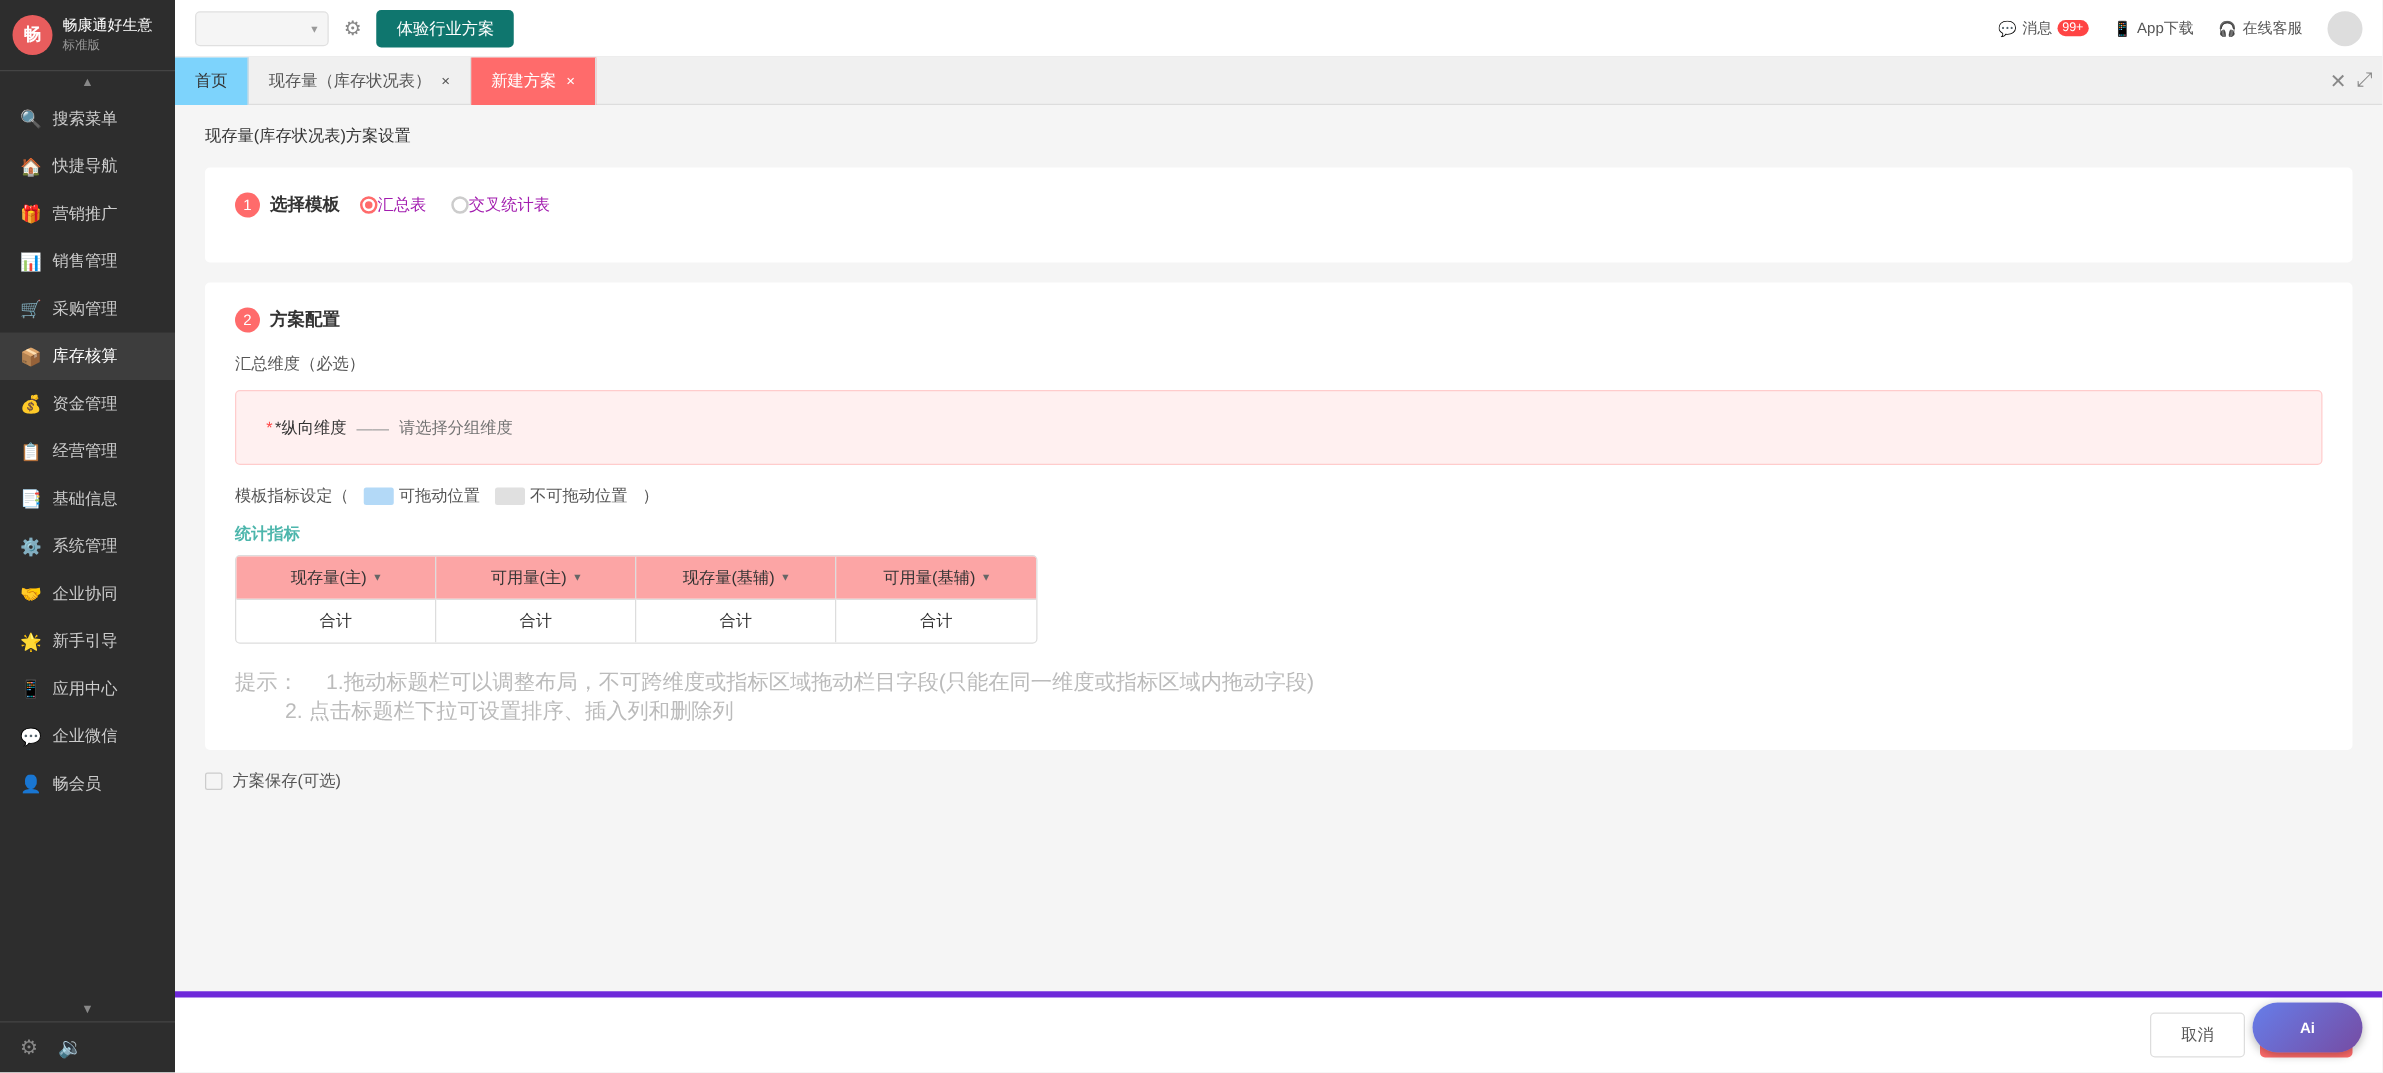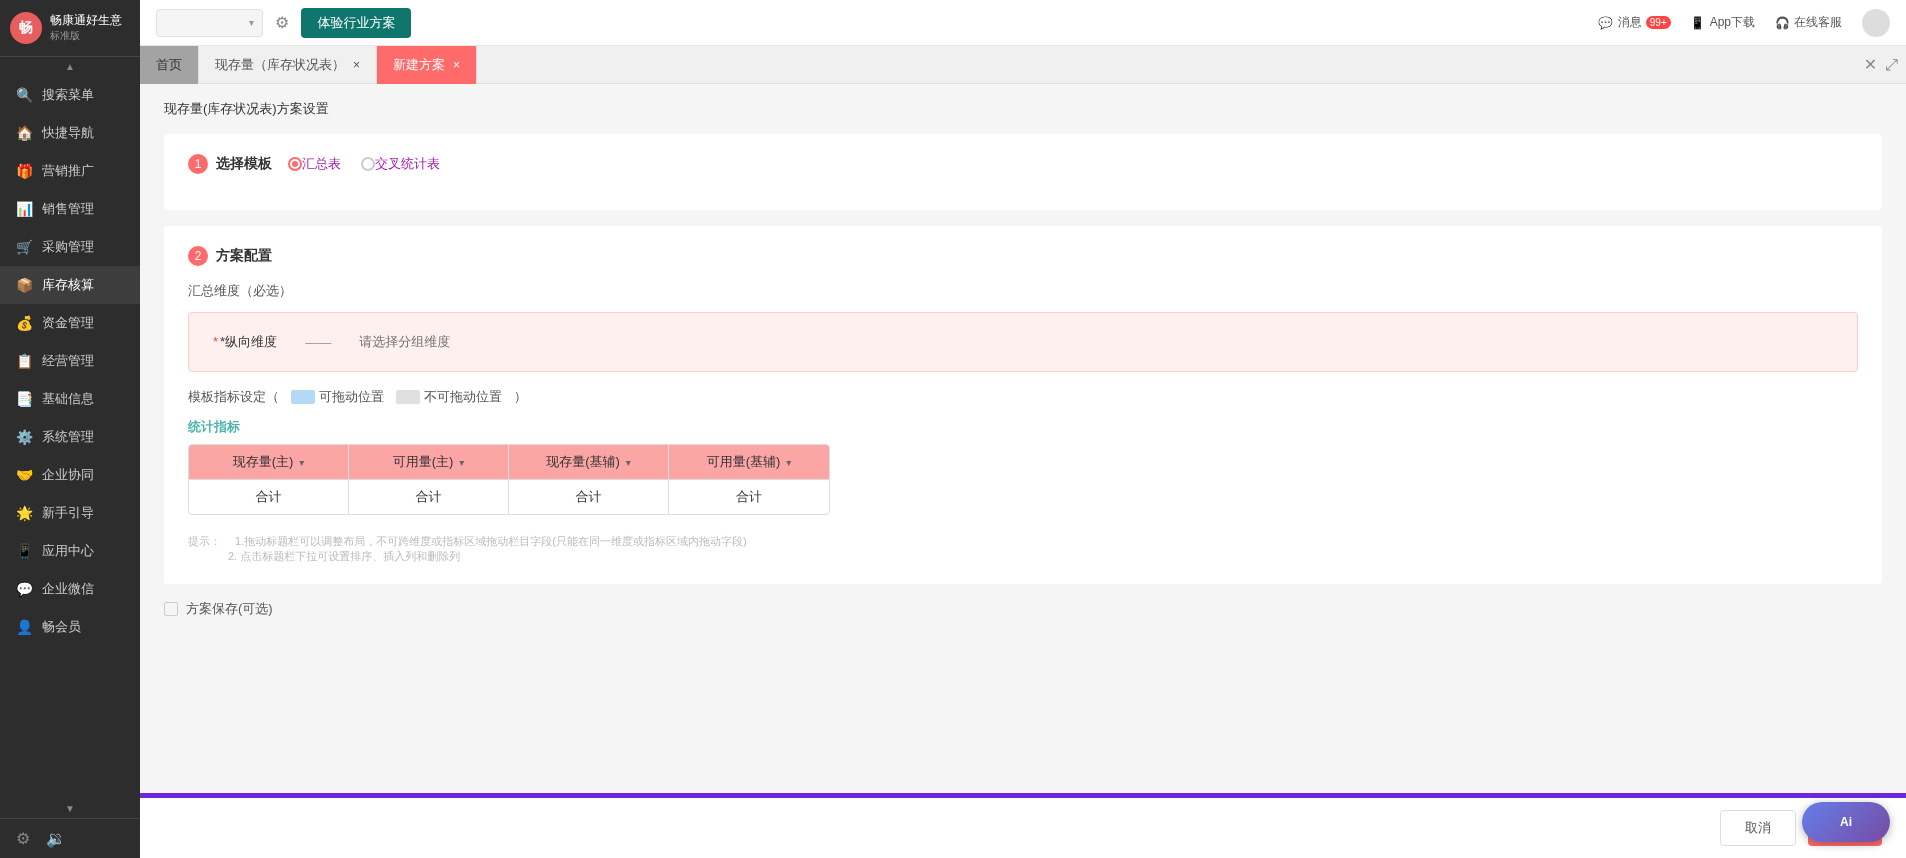--- a/index.html
+++ b/index.html
@@ -160,21 +160,21 @@
       cursor: pointer;
       color: #555;
       border-right: 1px solid #ddd;
       gap: 8px;
     }
     .tab.active {
       background: #ff6b6b;
       color: white;
     }
     .tab-home {
-      background: #a3a3a3;
+      background: #7dd3fc;
       color: #333;
     }
     .tab-close {
       font-size: 12px;
       color: inherit;
       cursor: pointer;
     }
 
     
     .content {
@@ -255,21 +255,21 @@
     .pink-area {
       background: #fff0f0;
       border: 1px solid #ffcccc;
       border-radius: 4px;
       padding: 20px 24px;
       margin-bottom: 16px;
     }
     .dimension-row {
       display: flex;
       align-items: center;
-      gap: 28px;
+      gap: 8px;
       font-size: 13px;
       color: #333;
     }
     .required-star { color: #ff4444; margin-right: 2px; }
     .dimension-dash { color: #999; }
     .dimension-placeholder { color: #737373; }
 
     
     .indicator-row {
       display: flex;
@@ -330,21 +330,21 @@
       border-top: 1px solid #ddd;
       min-width: 160px;
       text-align: center;
     }
     .stats-body-cell:last-child { border-right: none; }
     .chevron-down { font-size: 10px; color: #666; }
 
     
     .tips-section {
       margin-top: 16px;
-      font-size: 11px;
+      font-size: 17px;
       color: #bbb;
     }
 
     
     .save-row {
       display: flex;
       align-items: center;
       gap: 8px;
       margin-top: 8px;
       font-size: 13px;

